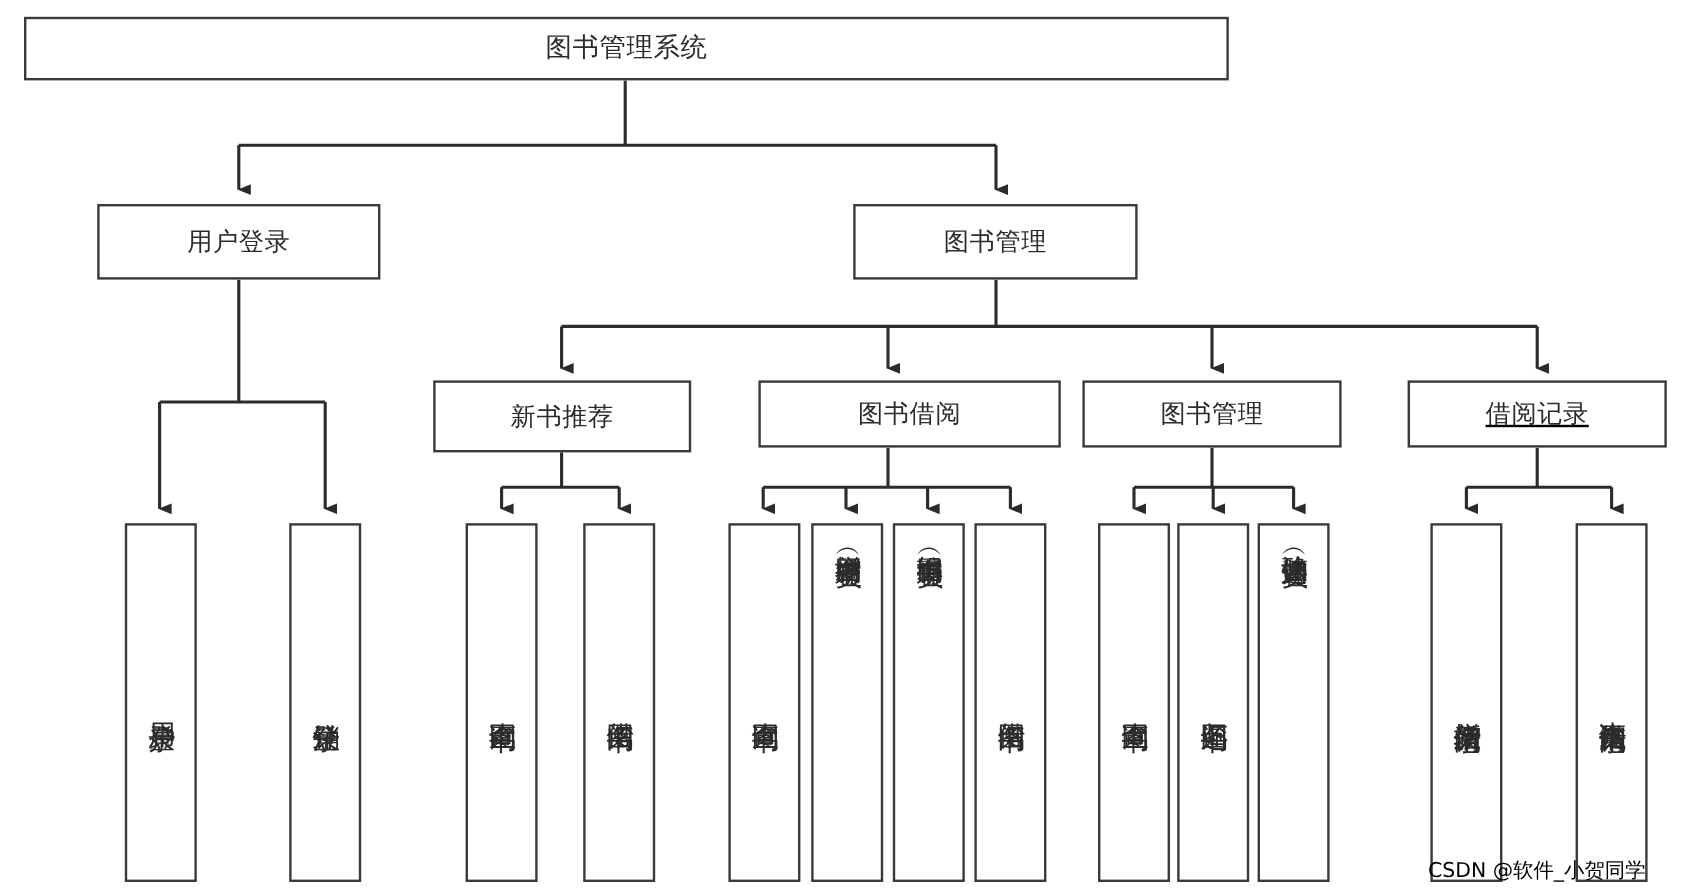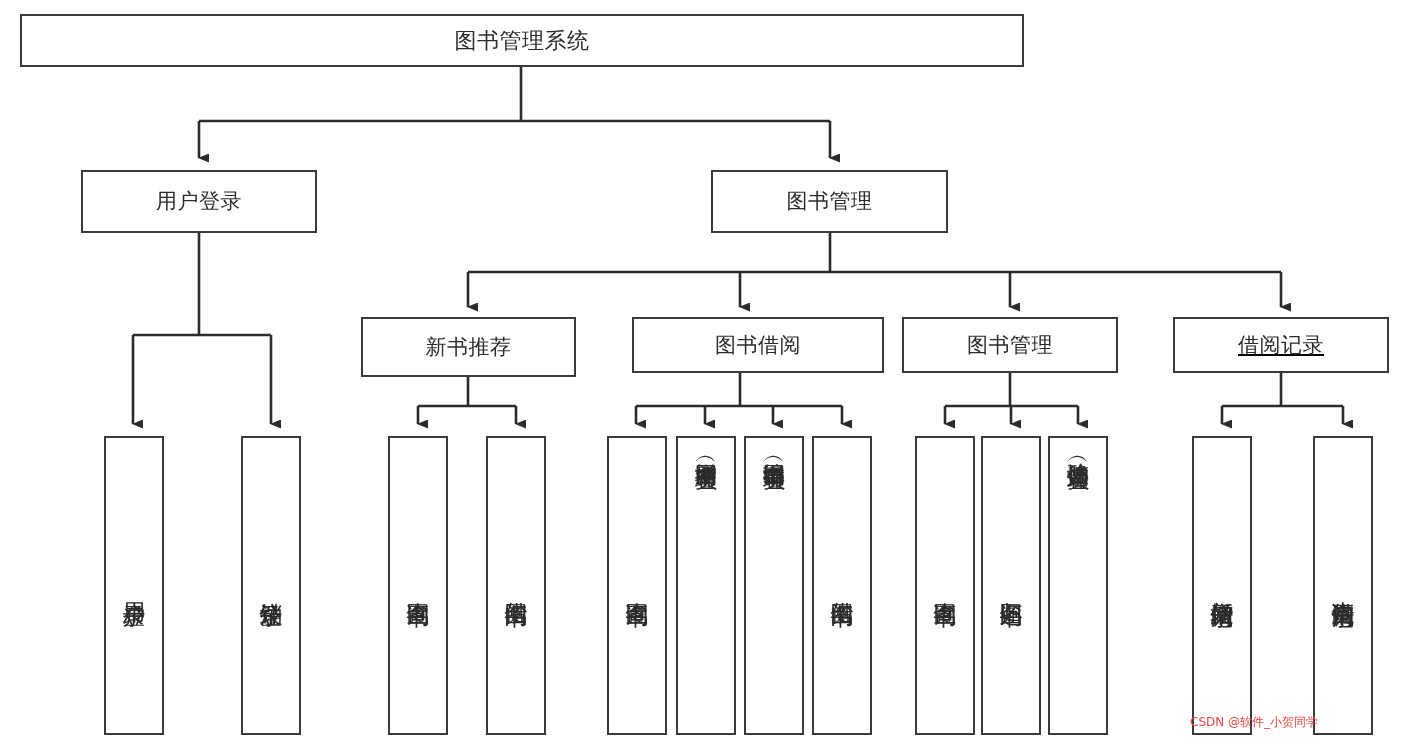--- a/index.html
+++ b/index.html
@@ -64,22 +64,22 @@
   }
   .node.vert.tall-text .node-label {
     font-size: 22px;
   }
   .node.vert.center-text {
     align-items: center;
     padding-top: 0;
   }
   #watermark {
     position: absolute;
-    color: #ef4444;
-    font-size: 12px;
+    color: #000000;
+    font-size: 17px;
     white-space: nowrap;
     z-index: 5;
     left: 1190px;
     top: 714px;
   }
 </style>
 </head>
 <body>
 
 <div id="diagram-root">

